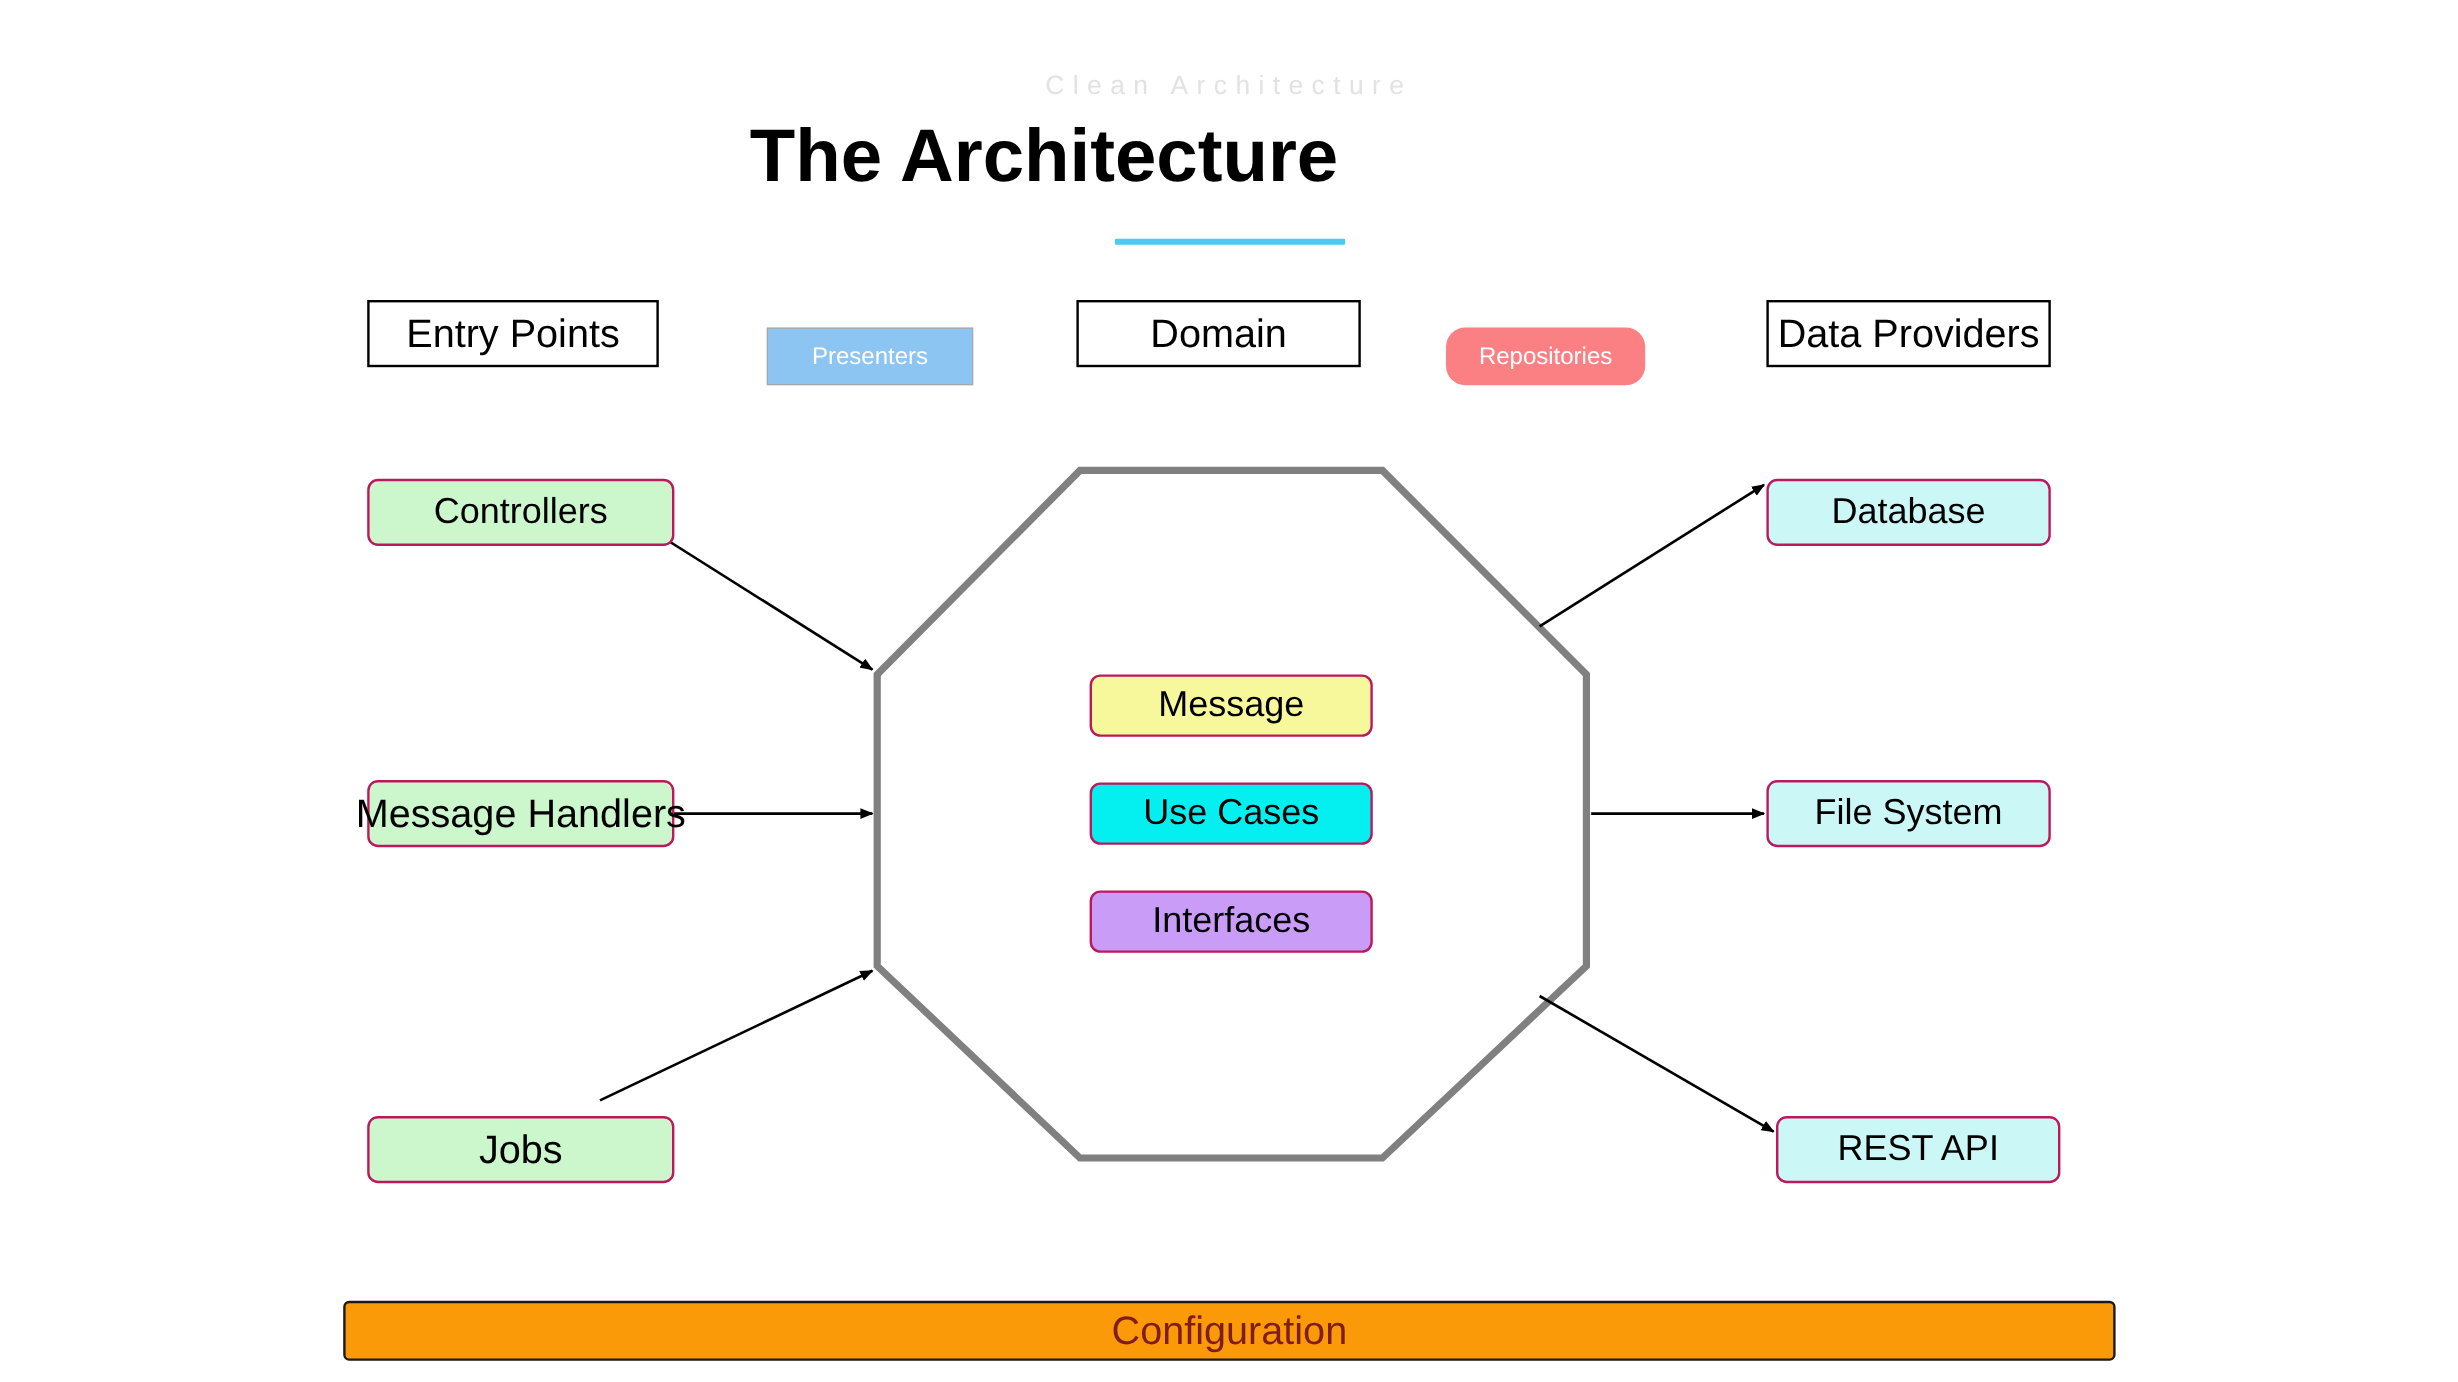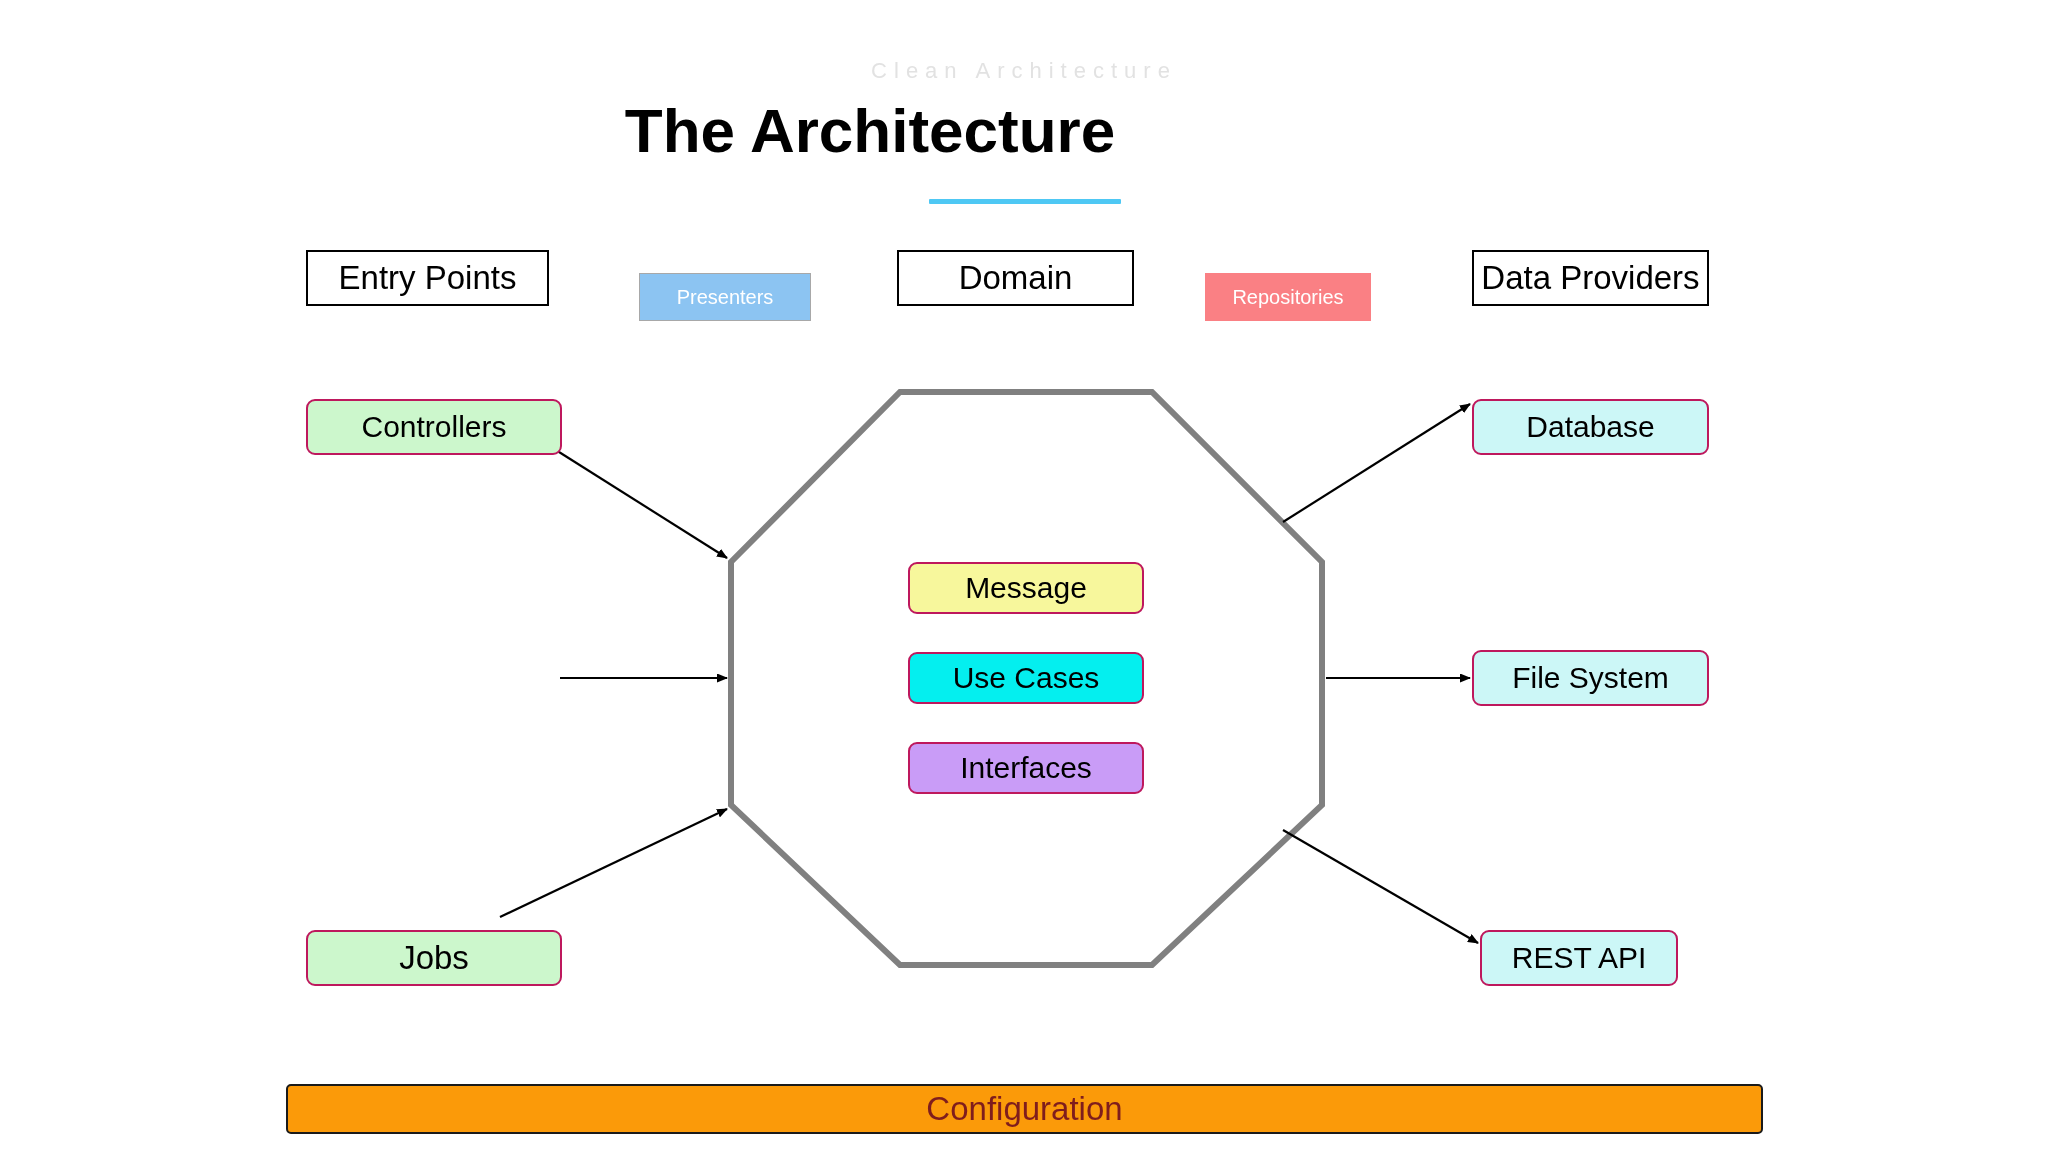--- a/index.html
+++ b/index.html
@@ -137,21 +137,21 @@
   </div>
 
   <div class="box hdr-tint hdr-presenters" style="left:639px; top:273px; width:172px; height:48px;">
     <span>Presenters</span>
   </div>
 
   <div class="box hdr-plain" style="left:897px; top:250px; width:237px; height:56px;">
     <span>Domain</span>
   </div>
 
-  <div class="box hdr-tint hdr-repositories" style="left:1205px; top:273px; width:166px; height:48px;">
+  <div class="box hdr-tint hdr-repositories" style="left:1205px; top:273px; width:166px; height:48px;border-radius:16px;">
     <span>Repositories</span>
   </div>
 
   <div class="box hdr-plain" style="left:1472px; top:250px; width:237px; height:56px;">
     <span>Data Providers</span>
   </div>
 
   <svg id="wires" viewBox="0 0 2048 1152">
     <defs>
       <marker id="arrowhead" markerWidth="11" markerHeight="9" refX="10" refY="4.5" orient="auto" markerUnits="userSpaceOnUse">
@@ -167,20 +167,23 @@
 
     <line x1="1283" y1="522" x2="1470" y2="404" stroke="#000000" stroke-width="2.2" marker-end="url(#arrowhead)"></line>
     <line x1="1326" y1="678" x2="1470" y2="678" stroke="#000000" stroke-width="2.2" marker-end="url(#arrowhead)"></line>
     <line x1="1283" y1="830" x2="1478" y2="943" stroke="#000000" stroke-width="2.2" marker-end="url(#arrowhead)"></line>
   </svg>
 
   <div class="box node node-green" style="left:306px; top:399px; width:256px; height:56px;">
     <span>Controllers</span>
   </div>
 
+  <div class="box node node-green" style="left:306px; top:650px; width:256px; height:56px; font-size:33px;">
+    <span>Message Handlers</span>
+  </div>
 
   <div class="box node node-green" style="left:306px; top:930px; width:256px; height:56px; font-size:33px;">
     <span>Jobs</span>
   </div>
 
   <div class="box node node-yellow" style="left:908px; top:562px; width:236px; height:52px;">
     <span>Message</span>
   </div>
 
   <div class="box node node-cyan" style="left:908px; top:652px; width:236px; height:52px;">
@@ -192,21 +195,21 @@
   </div>
 
   <div class="box node node-cyanlt" style="left:1472px; top:399px; width:237px; height:56px;">
     <span>Database</span>
   </div>
 
   <div class="box node node-cyanlt" style="left:1472px; top:650px; width:237px; height:56px;text-align:center;">
     <span>File System</span>
   </div>
 
-  <div class="box node node-cyanlt" style="left:1480px; top:930px; width:198px; height:56px;">
+  <div class="box node node-cyanlt" style="left:1480px; top:930px; width:237px; height:56px;">
     <span>REST API</span>
   </div>
 
   <div class="configuration" style="left:286px; top:1084px; width:1477px; height:50px;">
     <span>Configuration</span>
   </div>
 
 </div>
 
 </body></html>

